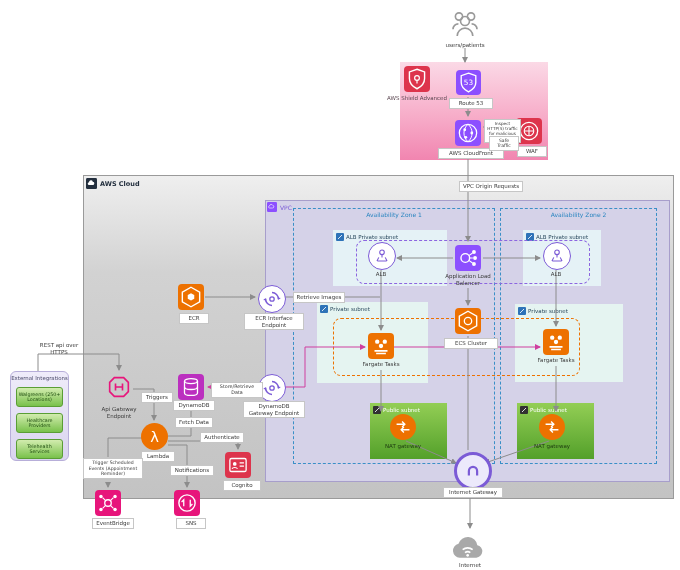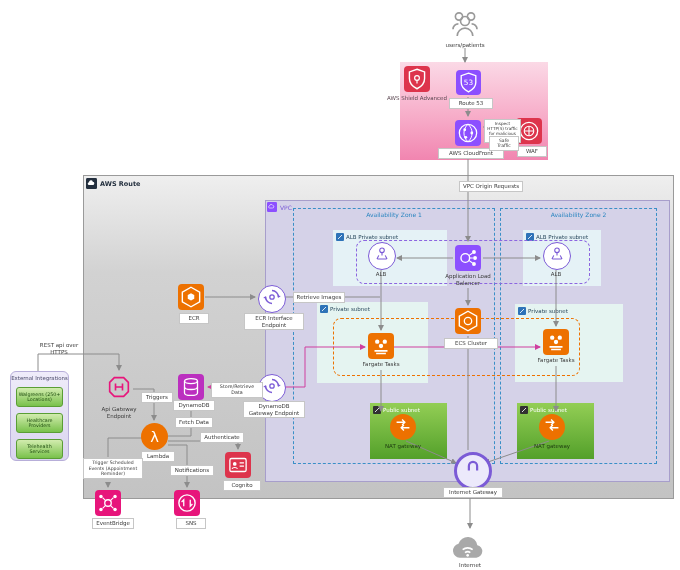--- a/index.html
+++ b/index.html
@@ -19,21 +19,21 @@
   .greensub{background:linear-gradient(180deg,#93ce55 0%,#53a02a 100%);}
   .subhead{display:flex;align-items:center;gap:2px;padding:3px 0 0 3px;font-size:5.5px;color:#2b4a5e;}
   .greensub .subhead{color:#fff;}
   .dashbox{border-radius:8px;z-index:3;background:transparent;}
   .orangedash{left:333px;top:318px;width:245px;height:56px;border:1.3px dashed #ed7100;}
   .purpledash{left:356px;top:240px;width:232px;height:42px;border:1.3px dashed #8c65e0;}
   .extbox{left:10px;top:371px;width:57px;height:88px;background:linear-gradient(180deg,#efecfa,#d9d4ef);border:1px solid #b7aed9;border-radius:6px;z-index:1;display:flex;flex-direction:column;align-items:center;}
   .exttitle{font-size:5.4px;color:#4a4a6a;margin-top:3px;text-align:center;}
   .extbtn{width:45px;height:18px;margin-top:6px;background:linear-gradient(180deg,#d2ecae,#79c14b);border:1px solid #5a9e35;border-radius:3px;font-size:4.8px;color:#204d10;display:flex;align-items:center;justify-content:center;text-align:center;line-height:1.1;}
   
-  .icon{z-index:5;display:flex;align-items:flex-start;justify-content:center;}
+  .icon{z-index:5;display:flex;align-items:center;justify-content:center;}
   .sq{border-radius:4px;}
   .red{background:#dd344c;}
   .purple{background:#8c4fff;}
   .orange{background:#ed7100;}
   .magenta{background:#bb2fbf;}
   .pink{background:#e7157b;}
   .circ{border-radius:50%;}
   .ring{background:#fff;border:1.6px solid #7b5bd6;border-radius:50%;}
   .thickring{background:#ece9fb;border:3px solid #7b5bd6;border-radius:50%;}
   
@@ -50,21 +50,21 @@
 
 <div id="canvas">
 
   <div class="abs pinkbox"></div>
   <div class="abs awscloud"></div>
   <div class="abs cloudhead">
     <svg width="11" height="11" viewBox="0 0 24 24">
         <rect width="24" height="24" rx="3" fill="#232f3e"></rect>
         <path d="M7 15.5a3 3 0 0 1-.4-6A4.2 4.2 0 0 1 14.8 8 2.8 2.8 0 0 1 14 15.5z" fill="#fff"></path>
       </svg>
-    <span>AWS Route</span>
+    <span>AWS Cloud</span>
   </div>
   <div class="abs vpcbox"></div>
   <div class="abs vpchead">
     <svg width="10" height="10" viewBox="0 0 24 24">
         <rect width="24" height="24" rx="3" fill="#8c4fff"></rect>
         <path d="M6.5 14.5a2.6 2.6 0 0 1-.3-5.2A3.8 3.8 0 0 1 13.5 8a2.5 2.5 0 0 1-.7 6.5z" fill="none" stroke="#fff" stroke-width="1.4"></path>
       </svg>
     <span>VPC</span>
   </div>
 

